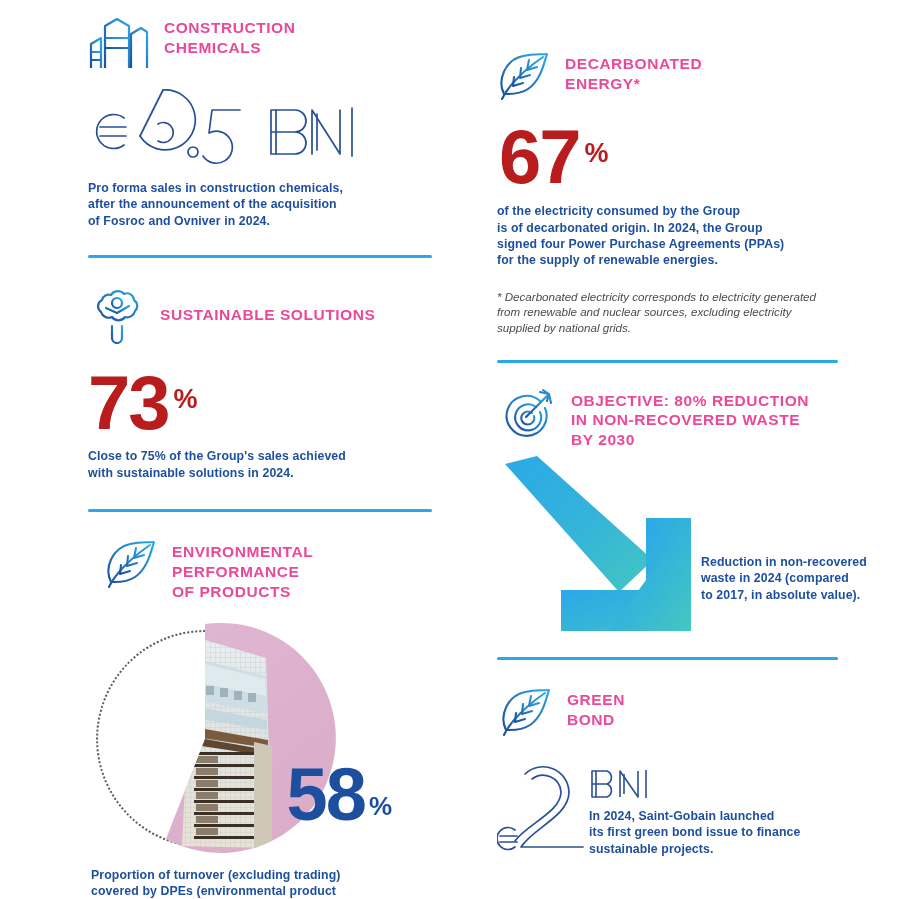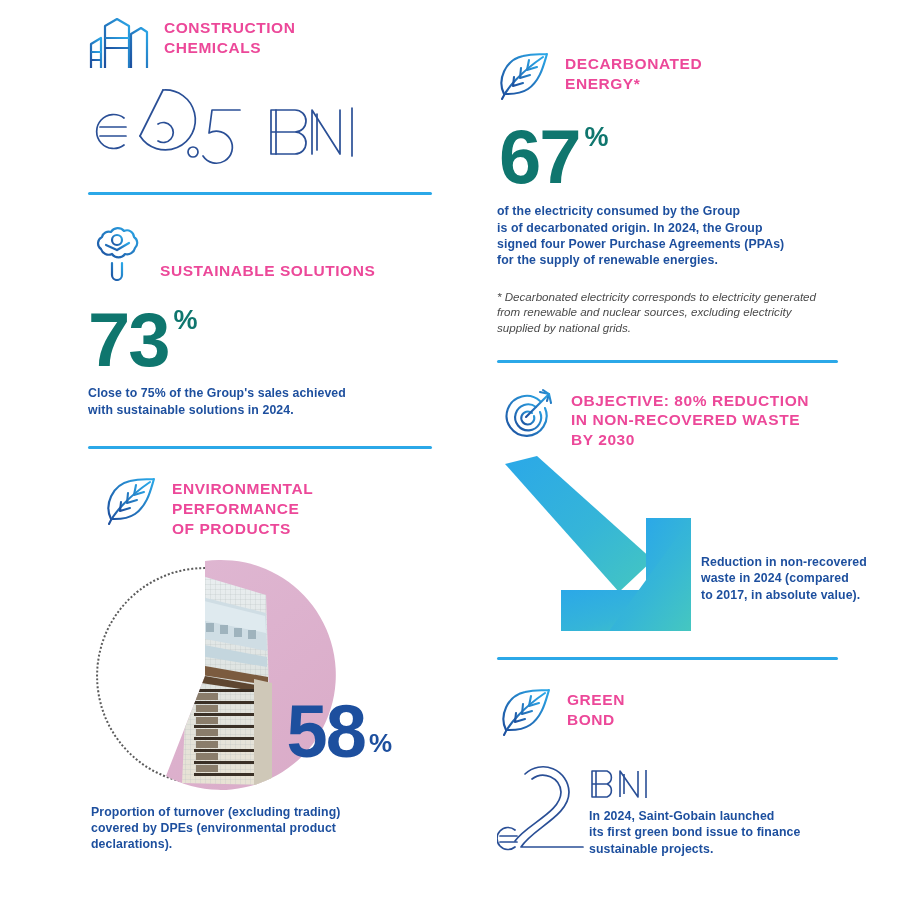--- a/index.html
+++ b/index.html
@@ -48,22 +48,22 @@
     font-size:11.6px;
     font-style:italic;
     line-height:1.35;
     color:#4a4a4a;
     font-weight:normal;
   }
 
   
   .bignum {
     display:flex;
-    align-items:flex-start;
-    color:#0f766e;
+    align-items:center;
+    color:#b91c1c;
   }
   .bignum .n {
     font-size:76px;
     font-weight:bold;
     line-height:0.86;
     letter-spacing:-2px;
   }
   .bignum .pct {
     font-size:27px;
     font-weight:bold;
@@ -159,26 +159,29 @@
             <path d="M181 22 H205 a11 11 0 0 1 0 22 H181 Z M181 44 H205 a11 11 0 0 1 0 22 H181 Z"></path>
             <path d="M186 22 V66"></path>
 
             <path d="M222 66 V22 L250 66 V22"></path>
             <path d="M227 26 V62"></path>
             <path d="M262 20 V68"></path>
           </g>
         </svg>
       </div>
 
+      <div class="body-text" style="white-space:pre-line; margin-top:14px;">Pro forma sales in construction chemicals,
+after the announcement of the acquisition
+of Fosroc and Ovniver in 2024.</div>
 
       <div class="divider" style="margin-top:26px; width:344px;"></div>
     </div>
 
     <div class="block" style="margin-top:28px;">
-      <div class="hdr" style="align-items:flex-end;">
+      <div class="hdr" style="align-items:center;">
         <span class="hdr-icon">
           <svg width="58" height="58" viewBox="0 0 58 58">
             <defs>
                 <linearGradient id="gT" x1="0" y1="1" x2="1" y2="0">
               <stop offset="0" stop-color="#1d4f9e"></stop>
                   <stop offset="1" stop-color="#2ba8e8"></stop>
             </linearGradient>
               </defs>
             <g fill="none" stroke="url(#gT)" stroke-width="2.2" stroke-linecap="round" stroke-linejoin="round">
               <path d="M14 14 a7 7 0 0 1 9-5 a8 8 0 0 1 13-1 a7 7 0 0 1 10 6 a7 7 0 0 1 1 11 a8 8 0 0 1-10 6 a8 8 0 0 1-13 0 a8 8 0 0 1-11-5 a7 7 0 0 1 1-12 Z"></path>

